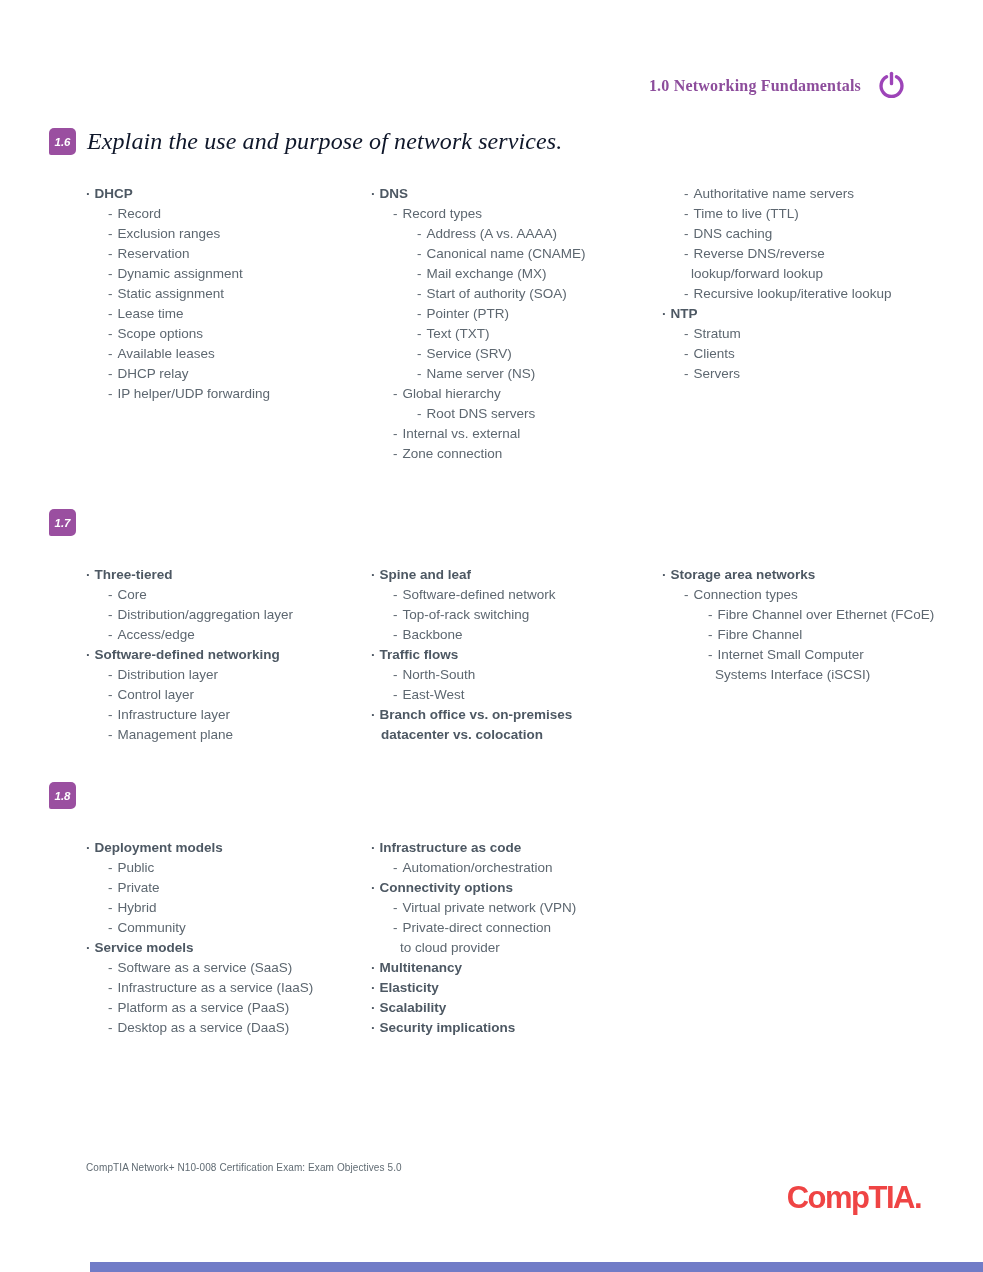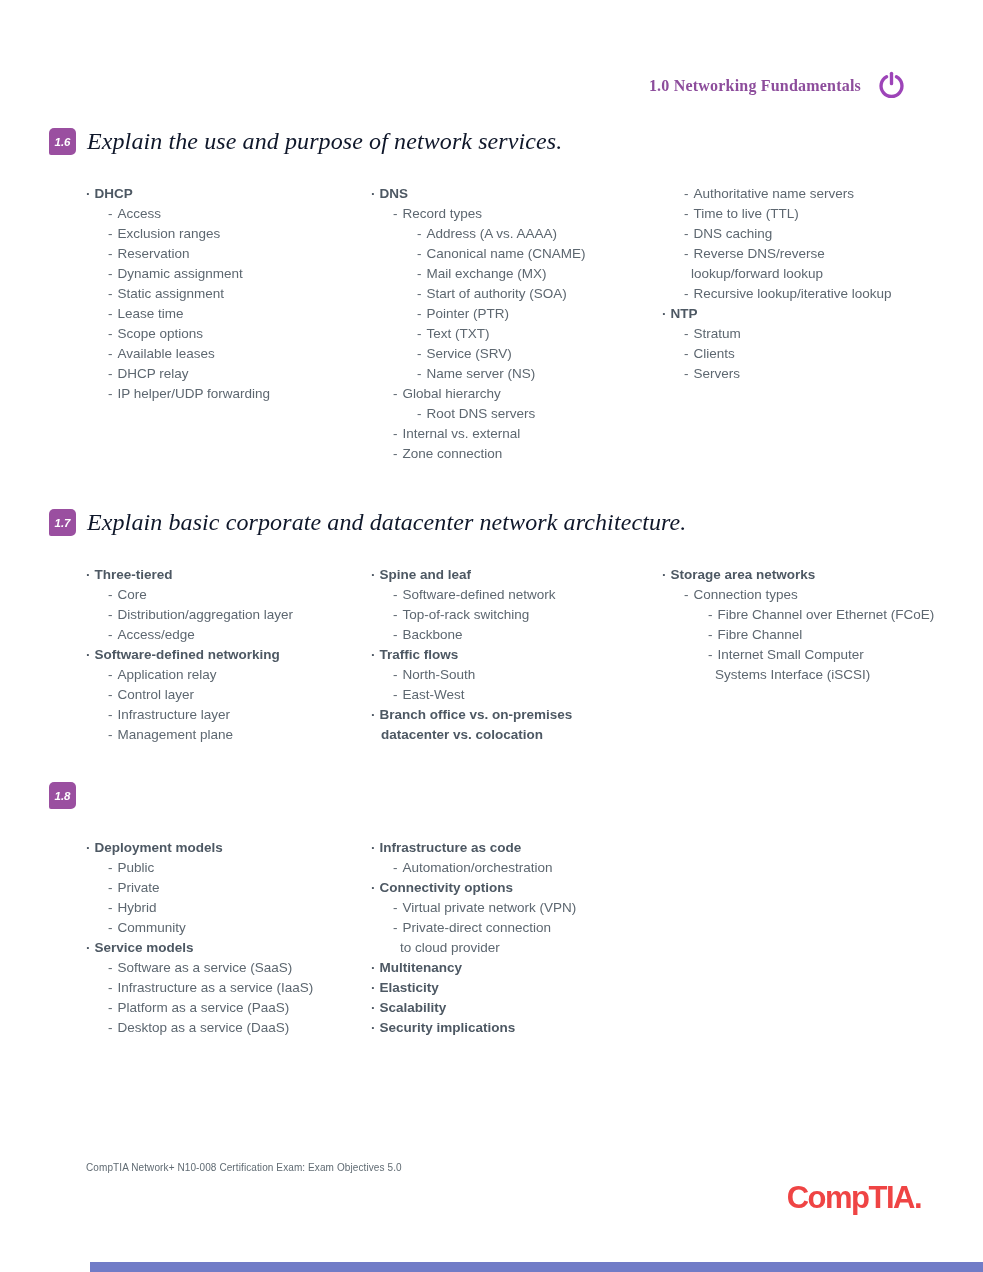--- a/index.html
+++ b/index.html
@@ -89,21 +89,21 @@
       <div class="section-title">Explain the use and purpose of network services.</div>
     </div>
     <div class="columns">
       <div class="col">
           <div class="li l0 bold">
             <span class="marker bullet">·</span>
             <span class="txt">DHCP</span>
           </div>
           <div class="li l1">
             <span class="marker dash">-</span>
-            <span class="txt">Access</span>
+            <span class="txt">Record</span>
           </div>
           <div class="li l1">
             <span class="marker dash">-</span>
             <span class="txt">Exclusion ranges</span>
           </div>
           <div class="li l1">
             <span class="marker dash">-</span>
             <span class="txt">Reservation</span>
           </div>
           <div class="li l1">
@@ -233,21 +233,20 @@
             <span class="marker dash">-</span>
             <span class="txt">Servers</span>
           </div>
         </div>
     </div>
   </div>
 
   <div class="section sec-17">
     <div class="section-header">
       <div class="badge">1.7</div>
-      <div class="section-title">Explain basic corporate and datacenter network architecture.</div>
     </div>
     <div class="columns">
       <div class="col">
           <div class="li l0 bold">
             <span class="marker bullet">·</span>
             <span class="txt">Three-tiered</span>
           </div>
           <div class="li l1">
             <span class="marker dash">-</span>
             <span class="txt">Core</span>
@@ -259,21 +258,21 @@
           <div class="li l1">
             <span class="marker dash">-</span>
             <span class="txt">Access/edge</span>
           </div>
           <div class="li l0 bold">
             <span class="marker bullet">·</span>
             <span class="txt">Software-defined networking</span>
           </div>
           <div class="li l1">
             <span class="marker dash">-</span>
-            <span class="txt">Application relay</span>
+            <span class="txt">Distribution layer</span>
           </div>
           <div class="li l1">
             <span class="marker dash">-</span>
             <span class="txt">Control layer</span>
           </div>
           <div class="li l1">
             <span class="marker dash">-</span>
             <span class="txt">Infrastructure layer</span>
           </div>
           <div class="li l1">

